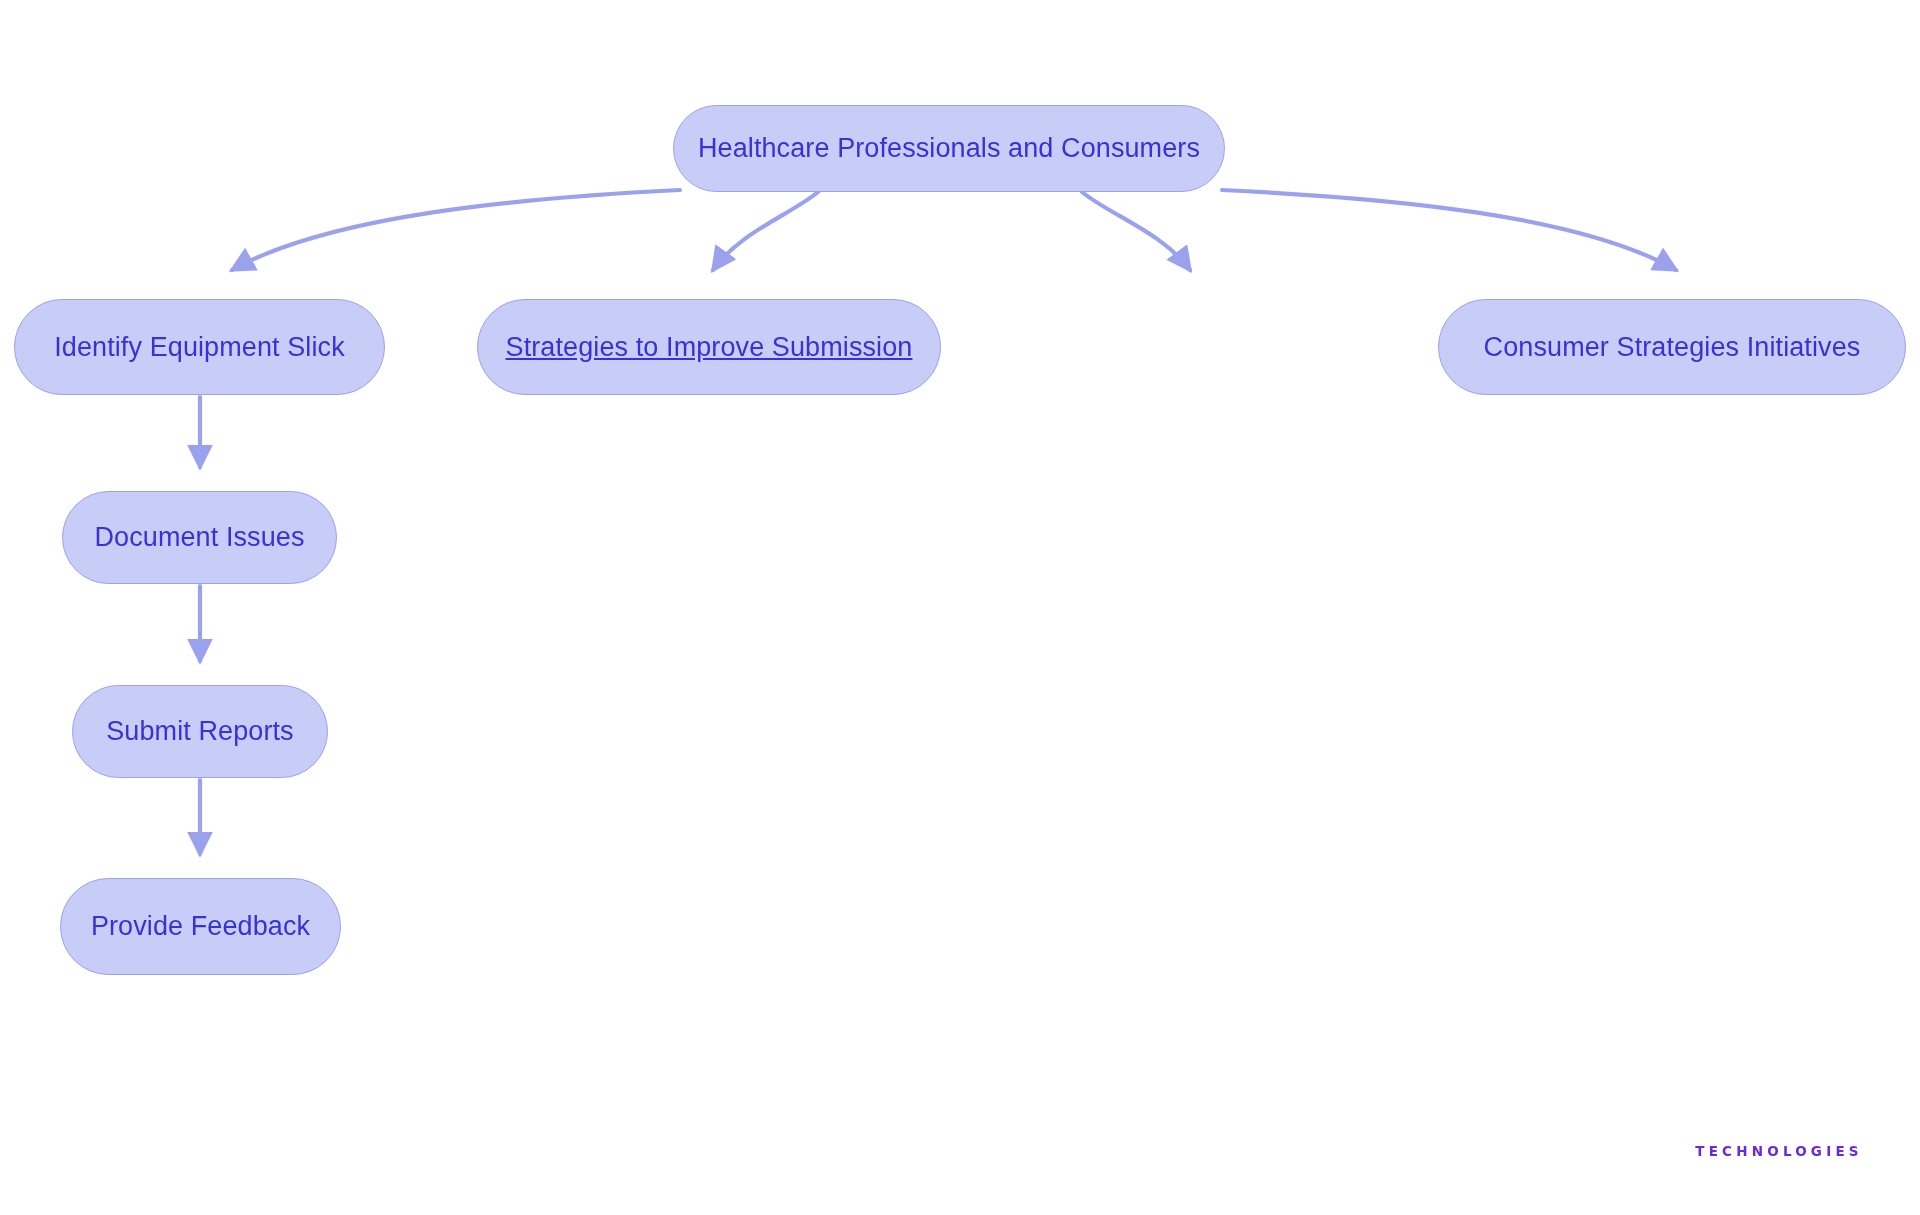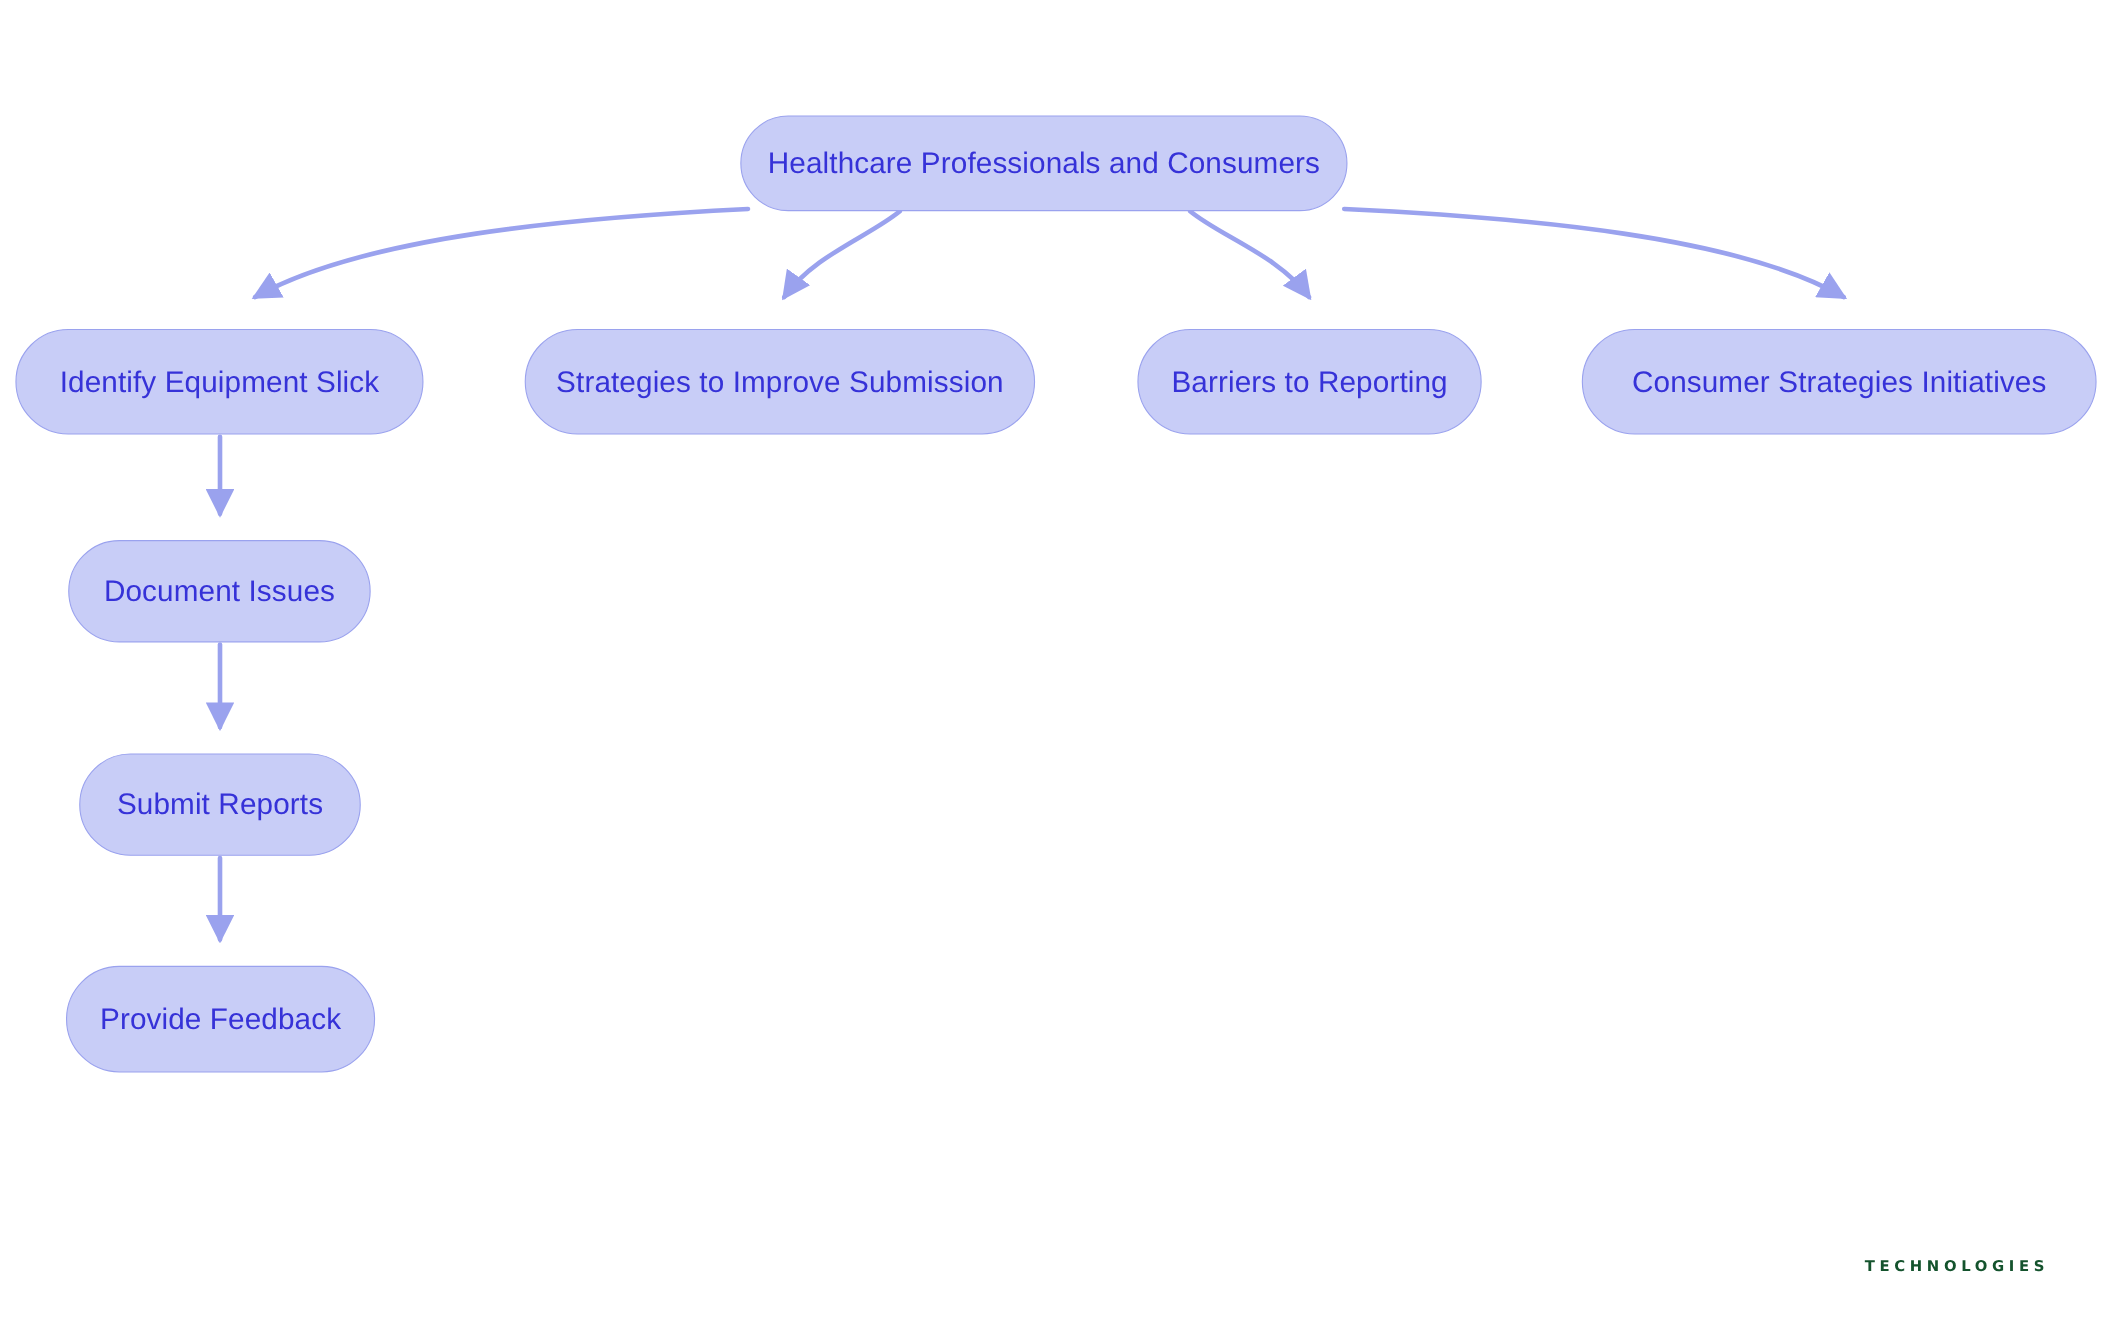--- a/index.html
+++ b/index.html
@@ -44,21 +44,21 @@
     white-space: nowrap;
     line-height: 1;
   }
   .node-label {
     display: block;
     padding: 0 14px;
   }
   
   #node-root      { left: 673px;  top: 105px;  width: 552px; height: 87px; }
   #node-identify  { left: 14px;   top: 299px;  width: 371px; height: 96px; }
-  #node-strategies{ left: 477px;  top: 299px;  width: 464px; height: 96px; }
+  #node-strategies{ left: 477px;  top: 299px;  width: 464px; height: 96px; text-decoration: underline; }
   #node-barriers  { left: 1034px; top: 299px;  width: 313px; height: 96px; }
   #node-consumer  { left: 1438px; top: 299px;  width: 468px; height: 96px; }
   #node-document  { left: 62px;   top: 491px;  width: 275px; height: 93px; justify-content: center; }
   #node-submit    { left: 72px;   top: 685px;  width: 256px; height: 93px; }
   #node-feedback  { left: 60px;   top: 878px;  width: 281px; height: 97px; }
 
   
   #logo {
     position: absolute;
     left: 1648px;
@@ -88,21 +88,21 @@
     line-height: 1;
     display: inline-block;
   }
   .logo-bracket.left  { margin: 0 -2px 0 -3px; transform: scaleX(0.8); }
   .logo-bracket.right { margin-left: -1px; transform: scaleX(0.8); }
   #logo-tagline {
     font-family: "DejaVu Sans", "Liberation Sans", sans-serif;
     font-weight: bold;
     font-size: 13.5px;
     letter-spacing: 4.2px;
-    color: #14532d;
+    color: #6d28d9;
     margin-top: 6px;
     margin-left: 26px;
   }
 </style>
 </head>
 <body>
 
 <div id="canvas">
 
   <svg class="edge-layer" viewBox="0 0 1920 1215" width="1920" height="1215" xmlns="http://www.w3.org/2000/svg">
@@ -132,23 +132,20 @@
   </div>
 
   <div class="node" id="node-identify">
     <span class="node-label">Identify Equipment Slick</span>
   </div>
 
   <div class="node" id="node-strategies">
     <span class="node-label">Strategies to Improve Submission</span>
   </div>
 
-  <div class="node" id="node-barriers">
-    <span class="node-label">Barriers to Reporting</span>
-  </div>
 
   <div class="node" id="node-consumer">
     <span class="node-label">Consumer Strategies Initiatives</span>
   </div>
 
   <div class="node" id="node-document">
     <span class="node-label">Document Issues</span>
   </div>
 
   <div class="node" id="node-feedback">

